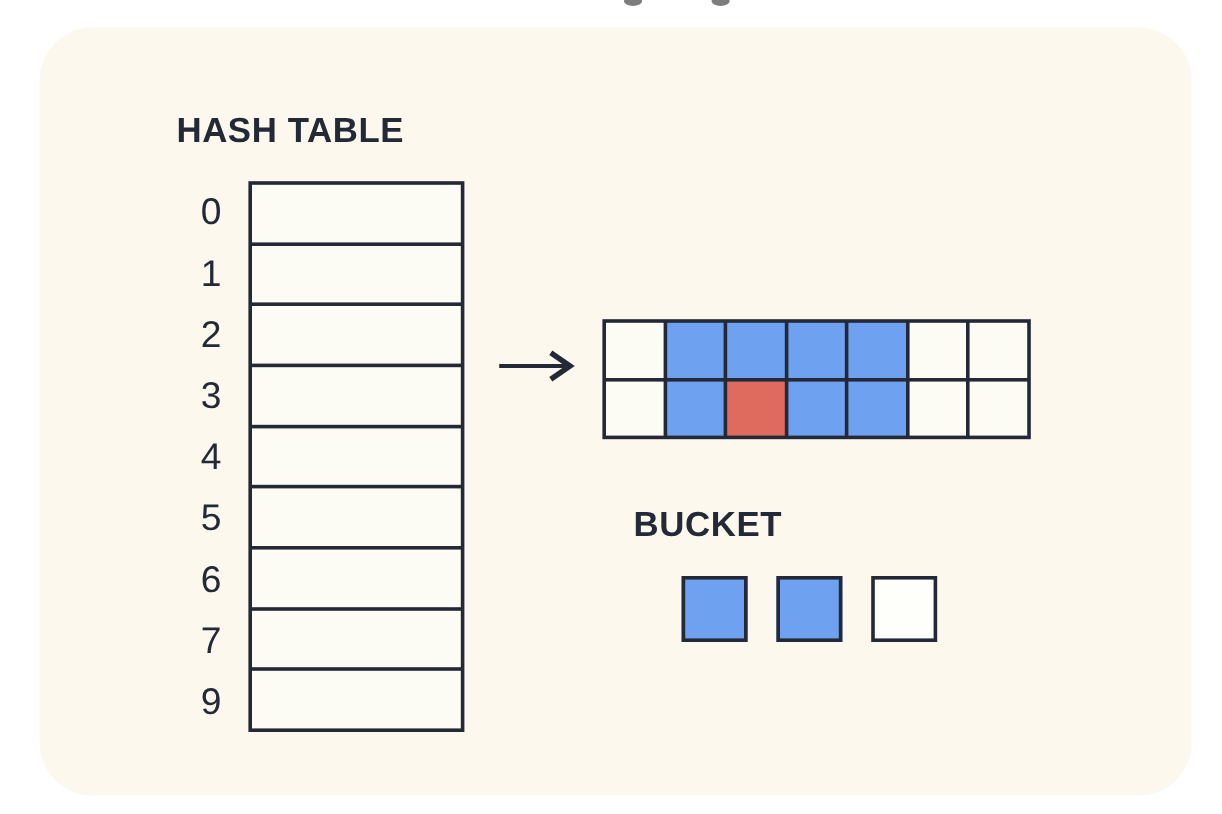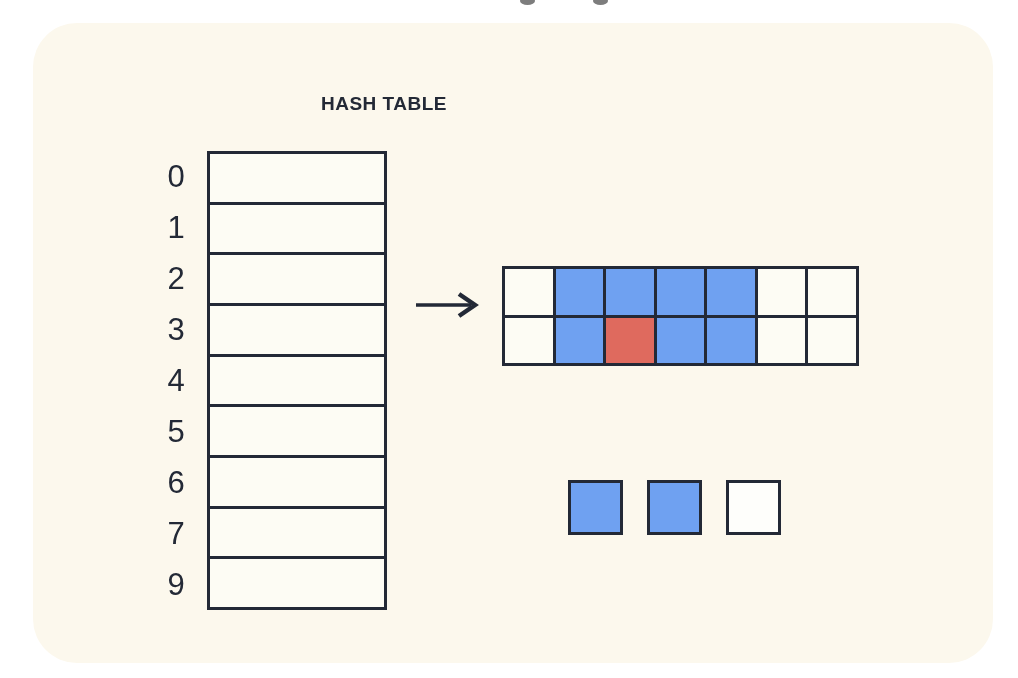--- a/index.html
+++ b/index.html
@@ -13,22 +13,22 @@
     position:absolute; top:-3px; height:8px; width:15px;
     background:#7d7d7d; border-radius:50%;
   }
   .artifact.a1 { left:520px; }
   .artifact.a2 { left:593px; }
   .card {
     position:absolute; left:33px; top:23px; width:960px; height:640px;
     background:var(--card_bg,#fcf8ed); border-radius:44px;
   }
   .diagram-title {
-    position:absolute; width:300px; text-align:right;
-    font-weight:bold; font-size:19px; letter-spacing:0.5px;
+    position:absolute; width:300px; text-align:left;
+    font-weight:bold; font-size:29px; letter-spacing:0.5px;
     color:var(--dark,#232936);
   }
   .ht-title { left:114px; top:70px; }
   .cl-title { left:490px; top:180px; }
   .bk-title { left:495px; top:399px; }
 
   
   .ht-labels {
     position:absolute; left:113px; top:128px; width:60px;
   }
@@ -126,20 +126,21 @@
         <div class="cell empty"></div>
         <div class="cell empty"></div>
         <div class="cell blue"></div>
         <div class="cell red"></div>
         <div class="cell blue"></div>
         <div class="cell blue"></div>
         <div class="cell empty"></div>
         <div class="cell empty"></div>
       </div>
 
+    <div class="diagram-title bk-title">BUCKET</div>
 
     <div class="bk-row" id="bk-row">
         <div class="bk-cell blue"></div>
         <div class="bk-cell blue"></div>
         <div class="bk-cell empty"></div>
       </div>
 
   </div>
 </div>
 

